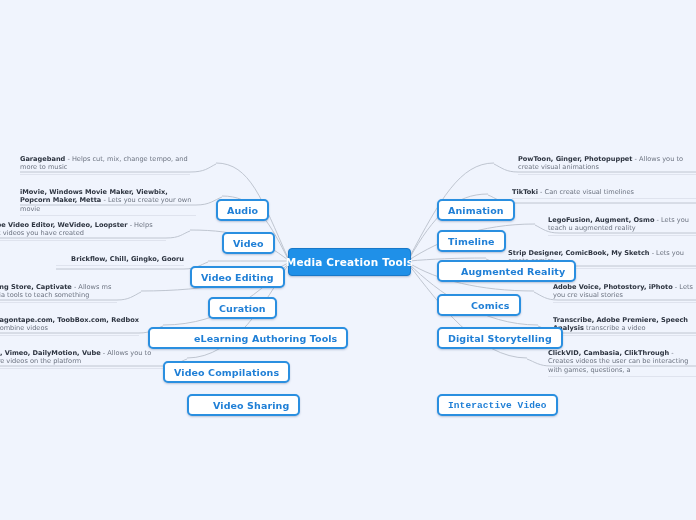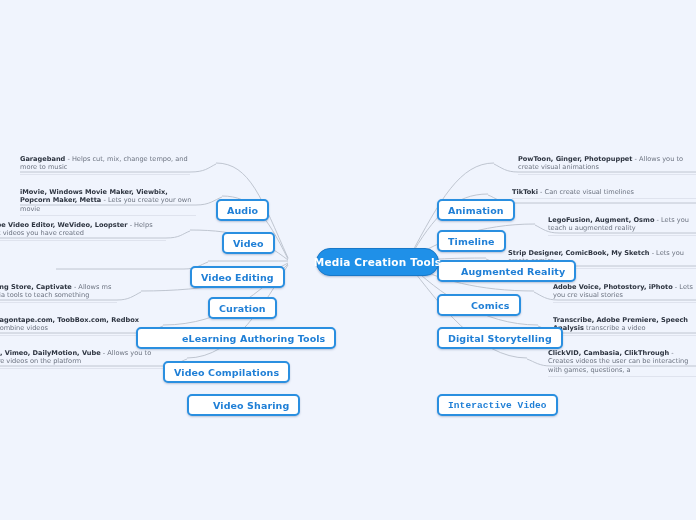--- a/index.html
+++ b/index.html
@@ -26,27 +26,26 @@
 
   
   .center-node {
     position: absolute;
     left: 288px;
     top: 248px;
     width: 121px;
     height: 26px;
     background: #1f90e8;
     border: 1px solid #1878c8;
-    border-radius: 14px;
+    border-radius: 4px;
     box-shadow: 0 1px 2px rgba(40,70,120,0.30);
     display: flex;
     align-items: center;
     justify-content: center;
     z-index: 6;
-    margin-left: 28px;
   }
   .center-node span {
     color: #ffffff;
     font-size: 10.5px;
     font-weight: bold;
     letter-spacing: 0.2px;
     white-space: nowrap;
   }
 
   
@@ -145,21 +144,21 @@
   </div>
   <div class="node" style="left:222px; top:185px;">
     <span>Video</span>
   </div>
   <div class="node" style="left:190px; top:219px;">
     <span>Video Editing</span>
   </div>
   <div class="node" style="left:208px; top:250px;text-align:right;">
     <span>Curation</span>
   </div>
-  <div class="node" style="left:136px; top:280px;padding-left:44px;">
+  <div class="node" style="left:148px; top:280px;padding-left:44px;">
     <span>eLearning Authoring Tools</span>
   </div>
   <div class="node" style="left:163px; top:314px;">
     <span>Video Compilations</span>
   </div>
   <div class="node" style="left:187px; top:347px;padding-left:24px;">
     <span>Video Sharing</span>
   </div>
 
   <div class="node" style="left:437px; top:183px;">
@@ -183,20 +182,23 @@
 
   <div class="leaf l" style="left:20px; top:155px; width:170px;">
     <span class="leaf-text"><b>Garageband</b><span> - Helps cut, mix, change tempo, and more to music</span></span>
   </div>
   <div class="leaf l" style="left:20px; top:188px; width:176px;">
     <span class="leaf-text"><b>iMovie, Windows Movie Maker, Viewbix, Popcorn Maker, Metta</b><span> - Lets you create your own movie</span></span>
   </div>
   <div class="leaf l" style="left:-12px; top:221px; width:178px;">
     <span class="leaf-text"><b>Tube Video Editor, WeVideo, Loopster</b><span> - Helps edit videos you have created</span></span>
   </div>
+  <div class="leaf l" style="left:56px; top:255px; width:128px; text-align:right;">
+    <span class="leaf-text" style="text-align:right;"><b>Brickflow, Chill, Gingko, Gooru</b><span></span></span>
+  </div>
   <div class="leaf l" style="left:-24px; top:283px; width:141px;">
     <span class="leaf-text"><b>Learning Store, Captivate</b><span> - Allows ms of media tools to teach something</span></span>
   </div>
   <div class="leaf l" style="left:-14px; top:316px; width:153px;">
     <span class="leaf-text"><b>, Dragontape.com, ToobBox.com, Redbox</b><span> - s combine videos</span></span>
   </div>
   <div class="leaf l" style="left:-14px; top:349px; width:177px;">
     <span class="leaf-text"><b>ube, Vimeo, DailyMotion, Vube</b><span> - Allows you to share videos on the platform</span></span>
   </div>
 

